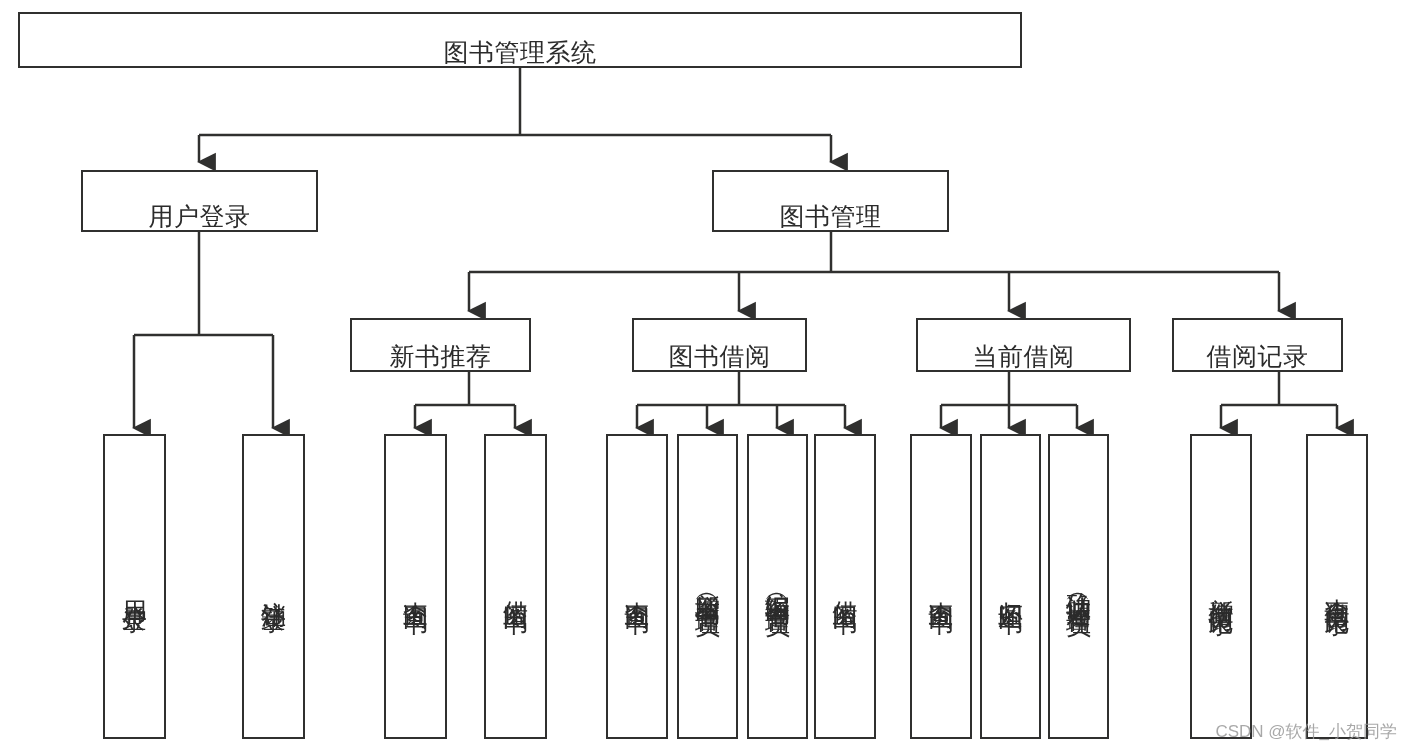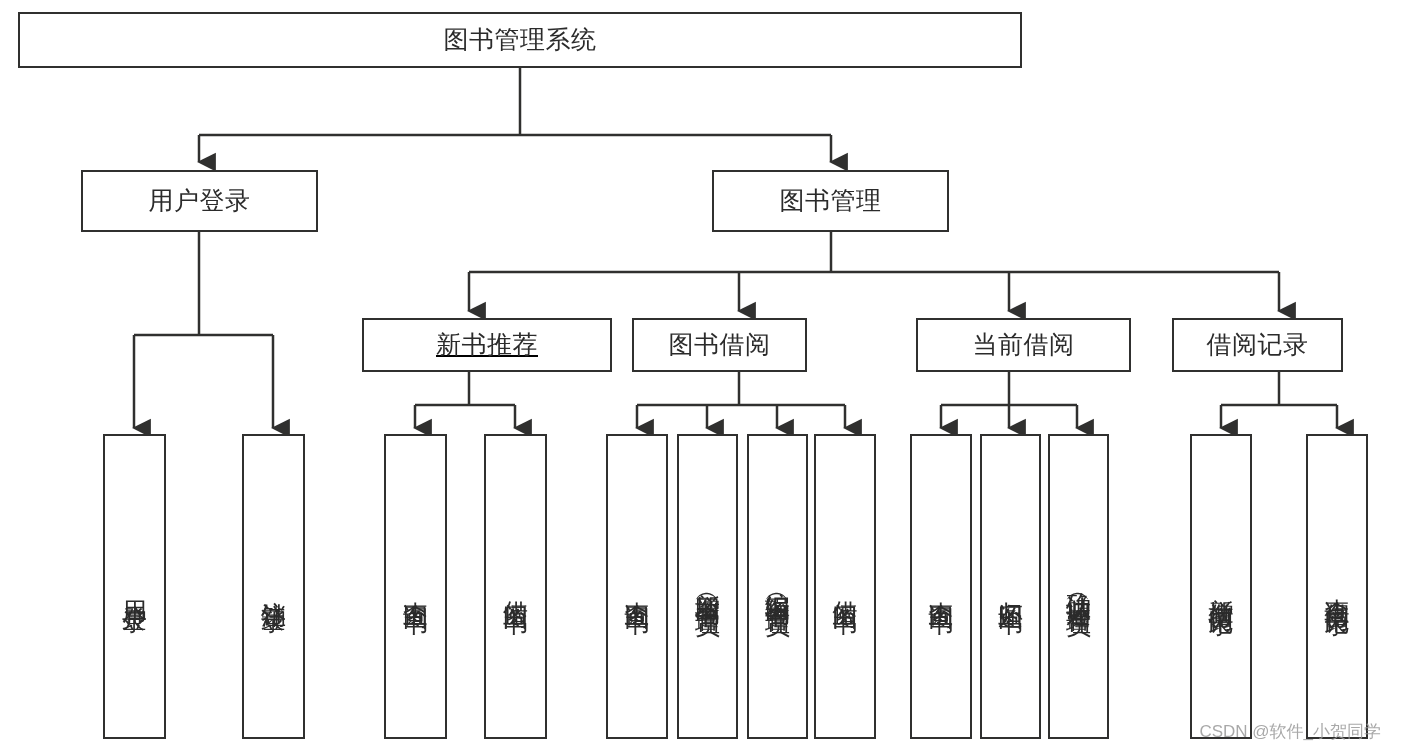--- a/index.html
+++ b/index.html
@@ -19,21 +19,21 @@
     left: 0; top: 0;
     width: 1405px;
     height: 747px;
   }
   .node-box {
     position: absolute;
     border: 2.5px solid #30302f;
     background: #ffffff;
     box-sizing: border-box;
     display: flex;
-    align-items: center;
+    align-items: flex-end;
     justify-content: center;
   }
   .node-label-h {
     font-size: 25px;
     color: #2b2b2b;
     line-height: 1.1;
     white-space: nowrap;
     letter-spacing: 0.5px;
   }
   .node-box.leaf {
@@ -45,21 +45,21 @@
     text-orientation: upright;
     font-size: 25px;
     color: #2b2b2b;
     letter-spacing: 3px;
     line-height: 1;
     white-space: nowrap;
     text-align: center;
   }
   .watermark {
     position: absolute;
-    right: 24px;
+    right: 8px;
     bottom: 4px;
     font-size: 17px;
     color: #9a9a9a;
     white-space: nowrap;
     opacity: 0.85;
   }
   svg.connectors {
     position: absolute;
     left: 0; top: 0;
     width: 1405px;
@@ -128,21 +128,21 @@
     <span class="node-label-h">图书管理系统</span>
   </div>
 
   <div class="node-box" style="left:81px; top:170px; width:237px; height:62px;">
     <span class="node-label-h">用户登录</span>
   </div>
   <div class="node-box" style="left:712px; top:170px; width:237px; height:62px;">
     <span class="node-label-h">图书管理</span>
   </div>
 
-  <div class="node-box" style="left:362px; top:318px; width:250px; height:54px;text-decoration:underline;">
+  <div class="node-box" style="left:350px; top:318px; width:181px; height:54px;">
     <span class="node-label-h">新书推荐</span>
   </div>
   <div class="node-box" style="left:632px; top:318px; width:175px; height:54px;">
     <span class="node-label-h">图书借阅</span>
   </div>
   <div class="node-box" style="left:916px; top:318px; width:215px; height:54px;">
     <span class="node-label-h">当前借阅</span>
   </div>
   <div class="node-box" style="left:1172px; top:318px; width:171px; height:54px;">
     <span class="node-label-h">借阅记录</span>

